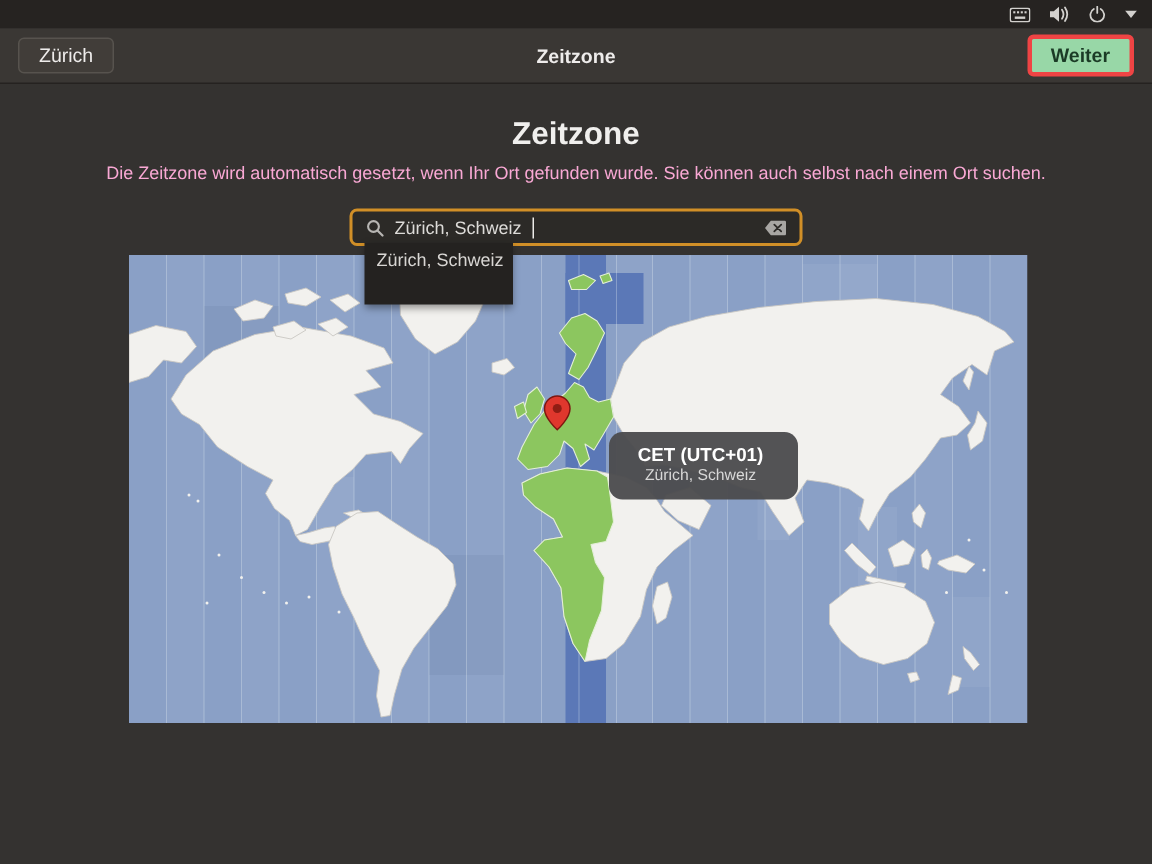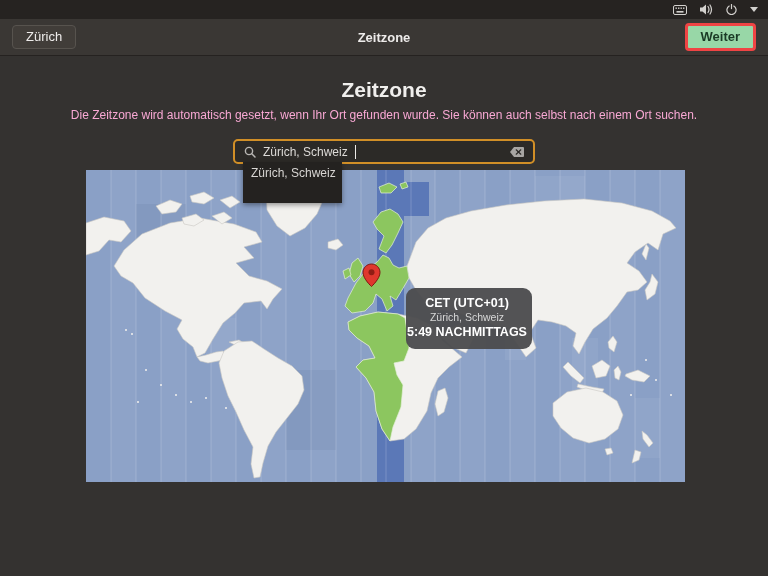--- a/index.html
+++ b/index.html
@@ -268,15 +268,14 @@
 
     <g transform="translate(277,94)">
       <path d="M8.5,0 C3.8,0 0,3.8 0,8.5 C0,14.9 8.5,22.5 8.5,22.5 C8.5,22.5 17,14.9 17,8.5 C17,3.8 13.2,0 8.5,0 Z" fill="#df372d" stroke="#7d1710" stroke-width="1"></path>
       <circle cx="8.5" cy="8.3" r="3" fill="#8f1d14"></circle>
     </g>
   </svg>
 
   <div class="tooltip">
     <div class="tt-zone">CET (UTC+01)</div>
     <div class="tt-loc">Zürich, Schweiz</div>
-    <div class="tt-time">5:49 NACHMITTAGS</div>
   </div>
 </div>
 
 </body></html>

